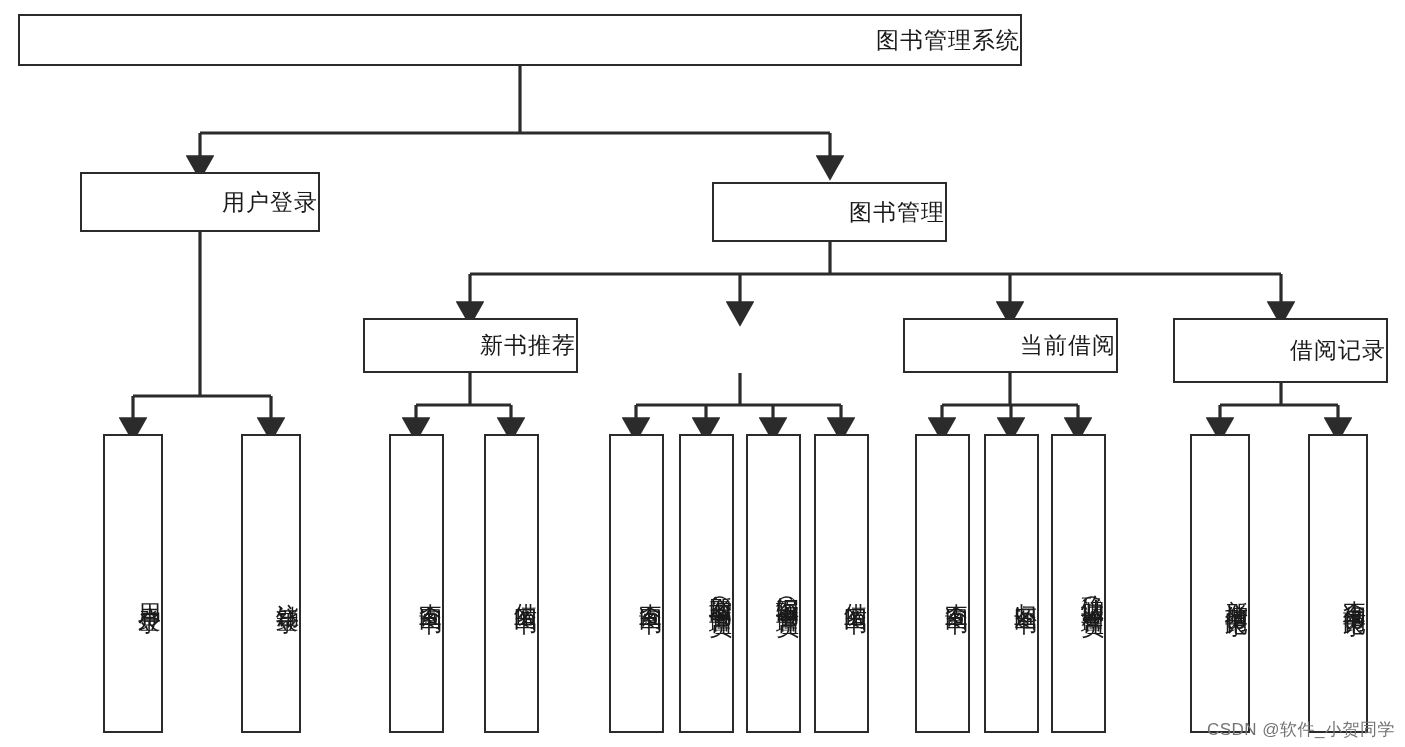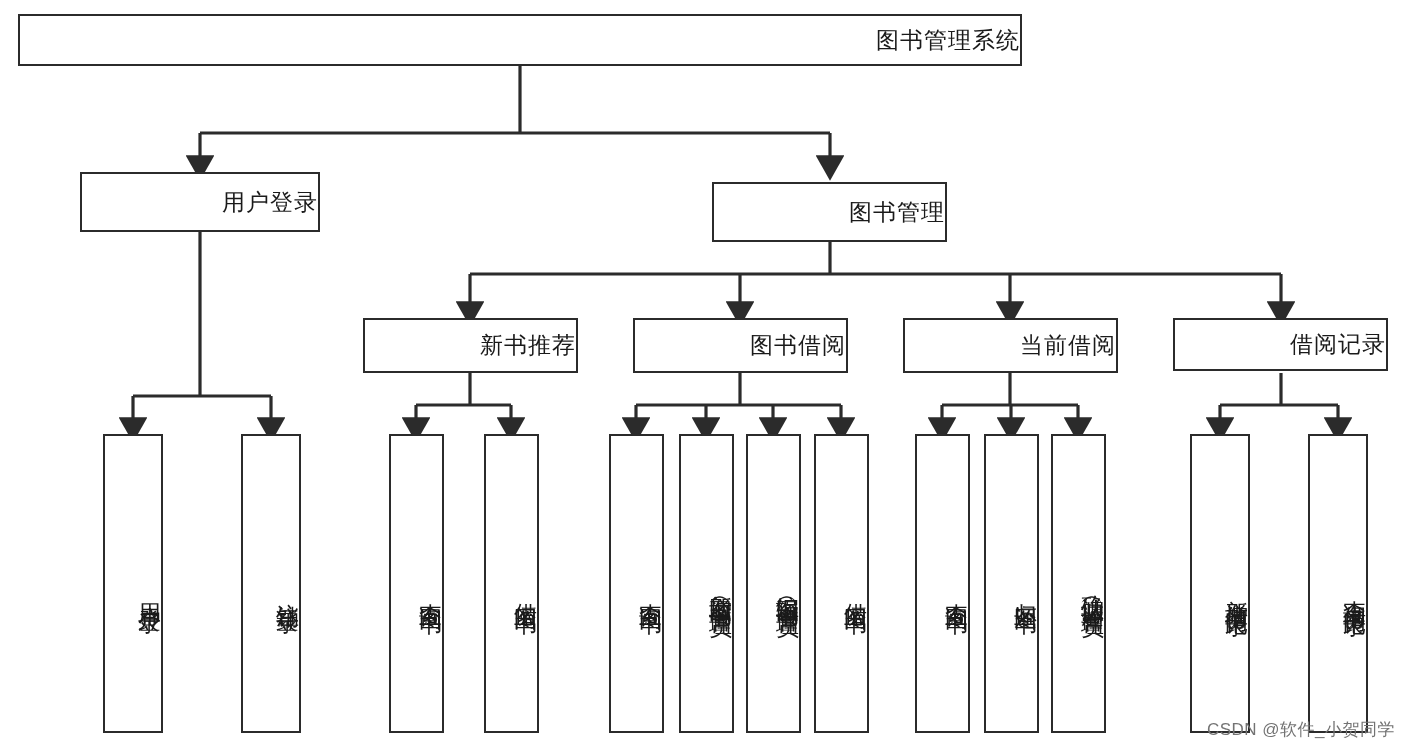--- a/index.html
+++ b/index.html
@@ -126,29 +126,26 @@
   </div>
 
   <div class="node horiz" style="left:712px; top:182px; width:235px; height:60px;">
     <span>图书管理</span>
   </div>
 
   <div class="node horiz" style="left:363px; top:318px; width:215px; height:55px;">
     <span>新书推荐</span>
   </div>
 
-  <div class="node horiz" style="left:633px; top:318px; width:215px; height:55px;">
-    <span>图书借阅</span>
-  </div>
 
   <div class="node horiz" style="left:903px; top:318px; width:215px; height:55px;">
     <span>当前借阅</span>
   </div>
 
-  <div class="node horiz" style="left:1173px; top:318px; width:215px; height:53px;">
+  <div class="node horiz" style="left:1173px; top:318px; width:215px; height:65px;">
     <span>借阅记录</span>
   </div>
 
   <div class="node vert" style="left:103px; top:434px; width:60px; height:299px;">
     <span class="vtext">用户登录</span>
   </div>
 
   <div class="node vert" style="left:241px; top:434px; width:60px; height:299px;">
     <span class="vtext">注销登录</span>
   </div>

